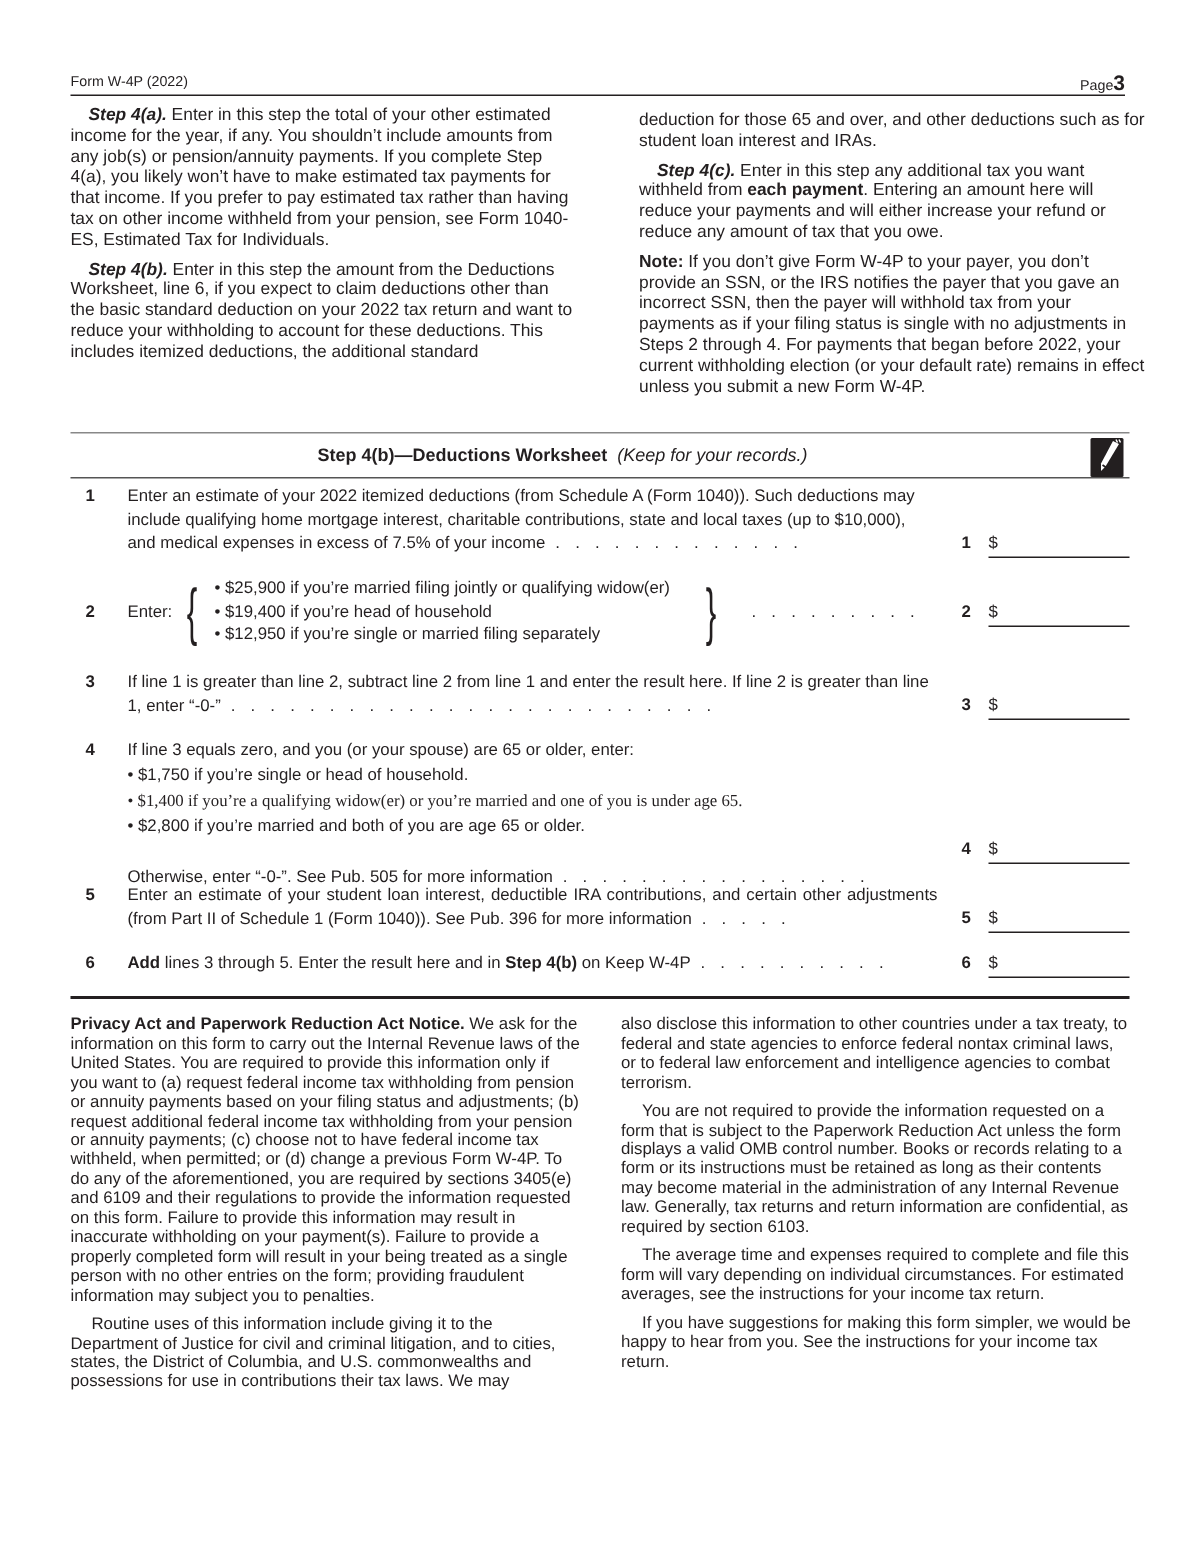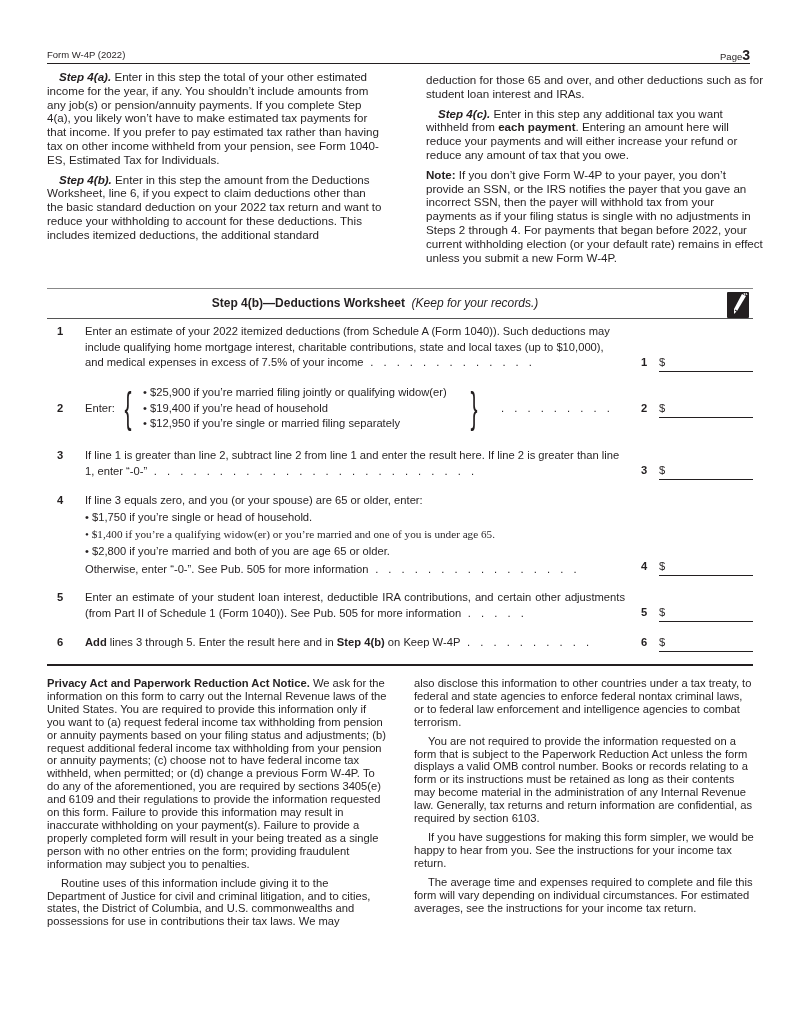--- a/index.html
+++ b/index.html
@@ -103,29 +103,29 @@
       <span class="dollar" style="top:15px;"><span>$</span> <span></span></span>
     </div>
 
     <div class="row" style="top:205px;">
       <span class="ln">4</span>
       <div class="txt">
         <div>If line 3 equals zero, and you (or your spouse) are 65 or older, enter:</div>
         <div style="margin-top:1.5px;">• $1,750 if you’re single or head of household.</div>
         <div style="margin-top:1.5px;font-family:Liberation Serif, serif;">• $1,400 if you’re a qualifying widow(er) or you’re married and one of you is under age 65.</div>
         <div style="margin-top:1.5px;">• $2,800 if you’re married and both of you are age 65 or older.</div>
-        <div style="margin-top:2px;"><span>Otherwise, enter “-0-”. See Pub. 505 for more information</span><span class="lead"> . . . . . . . . . . . . . . . .</span></div>
+        <div style="margin-top:18px;"><span>Otherwise, enter “-0-”. See Pub. 505 for more information</span><span class="lead"> . . . . . . . . . . . . . . . .</span></div>
       </div>
       <span class="rnum" style="top:66px;">4</span>
       <span class="dollar" style="top:66px;"><span>$</span> <span></span></span>
     </div>
 
     <div class="row" style="top:302px;">
       <span class="ln">5</span>
-      <span class="txt" style="text-align:justify;"><span>Enter an estimate of your student loan interest, deductible IRA contributions, and certain other adjustments (from Part II of Schedule 1 (Form 1040)). See Pub. 505 for more information</span><span class="lead"> . . . . .</span></span>
+      <span class="txt" style="text-align:justify;"><span>Enter an estimate of your student loan interest, deductible IRA contributions, and certain other adjustments (from Part II of Schedule 1 (Form 1040)). See Pub. 396 for more information</span><span class="lead"> . . . . .</span></span>
       <span class="rnum" style="top:15px;">5</span>
       <span class="dollar" style="top:15px;"><span>$</span> <span></span></span>
     </div>
 
     <div class="row" style="top:347px;">
       <span class="ln">6</span>
       <span class="txt"><b>Add</b><span> lines 3 through 5. Enter the result here and in </span><b>Step 4(b)</b><span> on Keep W-4P</span><span class="lead"> . . . . . . . . . .</span></span>
       <span class="rnum" style="top:0;">6</span>
       <span class="dollar" style="top:0;"><span>$</span> <span></span></span>
     </div>
@@ -133,17 +133,17 @@
     <div class="ws-bottom"></div>
   </div>
 
   <div class="priv" style="left:47px; width:340px;">
     <p><b>Privacy Act and Paperwork Reduction Act Notice.</b><span> We ask for the information on this form to carry out the Internal Revenue laws of the United States. You are required to provide this information only if you want to (a) request federal income tax withholding from pension or annuity payments based on your filing status and adjustments; (b) request additional federal income tax withholding from your pension or annuity payments; (c) choose not to have federal income tax withheld, when permitted; or (d) change a previous Form W-4P. To do any of the aforementioned, you are required by sections 3405(e) and 6109 and their regulations to provide the information requested on this form. Failure to provide this information may result in inaccurate withholding on your payment(s). Failure to provide a properly completed form will result in your being treated as a single person with no other entries on the form; providing fraudulent information may subject you to penalties.</span></p>
     <p class="ind">Routine uses of this information include giving it to the Department of Justice for civil and criminal litigation, and to cities, states, the District of Columbia, and U.S. commonwealths and possessions for use in contributions their tax laws. We may</p>
   </div>
   <div class="priv" style="left:414px; width:340px;">
     <p>also disclose this information to other countries under a tax treaty, to federal and state agencies to enforce federal nontax criminal laws, or to federal law enforcement and intelligence agencies to combat terrorism.</p>
     <p class="ind">You are not required to provide the information requested on a form that is subject to the Paperwork Reduction Act unless the form displays a valid OMB control number. Books or records relating to a form or its instructions must be retained as long as their contents may become material in the administration of any Internal Revenue law. Generally, tax returns and return information are confidential, as required by section 6103.</p>
+    <p class="ind">The average time and expenses required to complete and file this form will vary depending on individual circumstances. For estimated averages, see the instructions for your income tax return.</p>
     <p class="ind">If you have suggestions for making this form simpler, we would be happy to hear from you. See the instructions for your income tax return.</p>
-    <p class="ind">The average time and expenses required to complete and file this form will vary depending on individual circumstances. For estimated averages, see the instructions for your income tax return.</p>
   </div>
 
 </div>
 
 </body></html>

